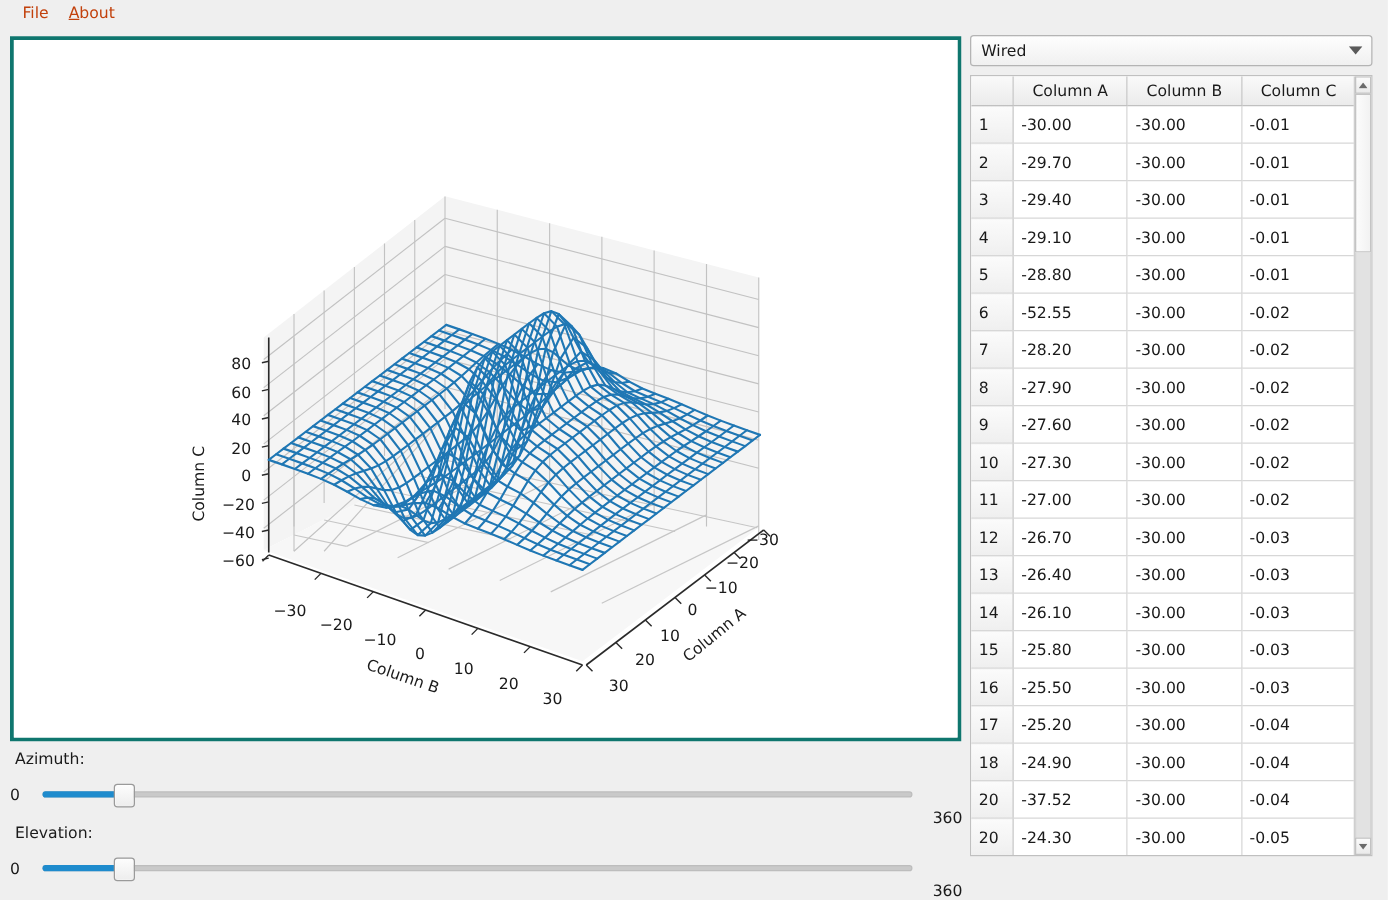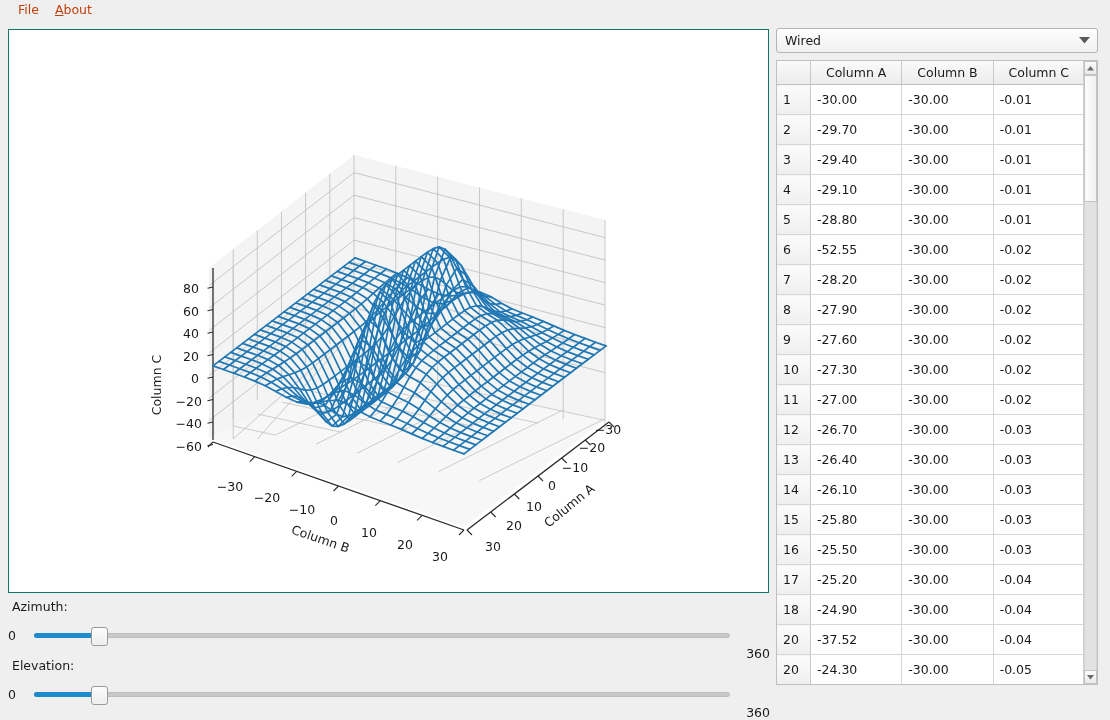--- a/index.html
+++ b/index.html
@@ -32,21 +32,21 @@
     line-height: 16px;
   }
   .menu-item .mnemonic { text-decoration: underline; }
 
   
   #plot-panel {
     position: absolute;
     left: 8px; top: 29px;
     width: 761px; height: 564px;
     background: #ffffff;
-    border: 1px solid #0f766e;
+    border: 3px solid #0f766e;
     box-sizing: border-box;
     overflow: hidden;
   }
   #plot-svg { display: block; }
 
   
   .slider-block { position: absolute; left: 0; }
   .slider-label {
     position: absolute;
     font-size: 12.5px;

